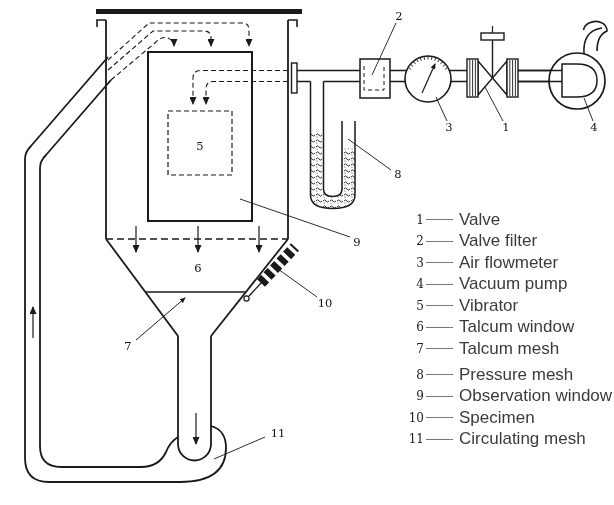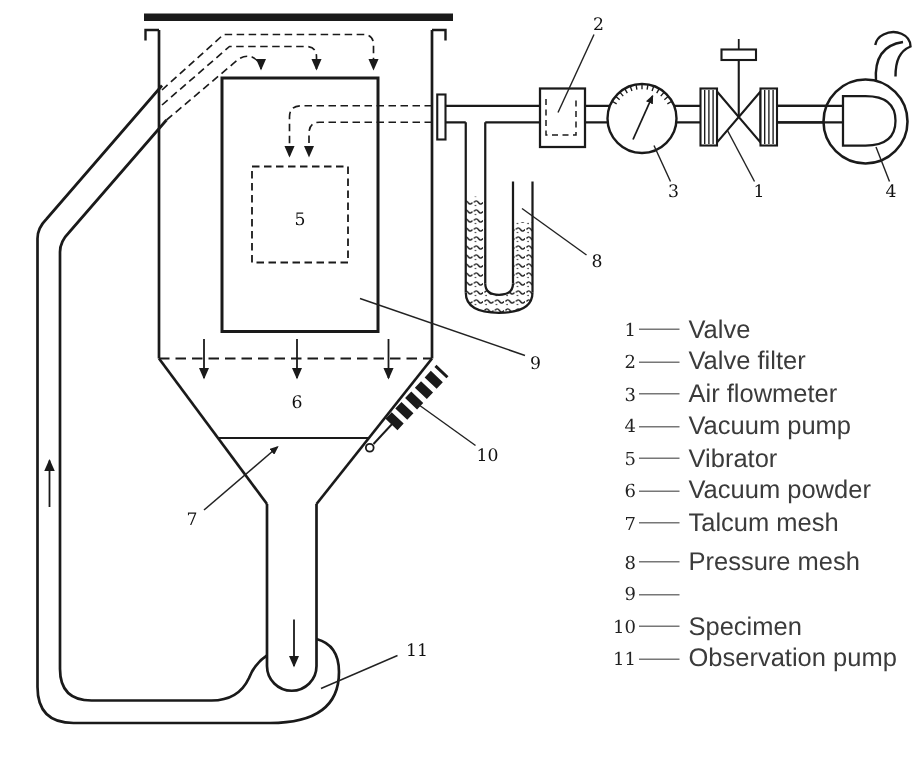--- a/index.html
+++ b/index.html
@@ -188,41 +188,42 @@
         <span class="llab">Vacuum pump</span>
       </div>
   <div class="lrow">
         <span class="lnum">5</span>
         <span class="ldash"></span>
         <span class="llab">Vibrator</span>
       </div>
   <div class="lrow">
         <span class="lnum">6</span>
         <span class="ldash"></span>
-        <span class="llab">Vacuum powder</span>
+        <span class="llab">Talcum window</span>
       </div>
   <div class="lrow">
         <span class="lnum">7</span>
         <span class="ldash"></span>
         <span class="llab">Talcum mesh</span>
       </div>
   <div class="lrow extra">
         <span class="lnum">8</span>
         <span class="ldash"></span>
         <span class="llab">Pressure mesh</span>
       </div>
   <div class="lrow">
         <span class="lnum">9</span>
         <span class="ldash"></span>
+        <span class="llab">Observation window</span>
       </div>
   <div class="lrow">
         <span class="lnum">10</span>
         <span class="ldash"></span>
         <span class="llab">Specimen</span>
       </div>
   <div class="lrow">
         <span class="lnum">11</span>
         <span class="ldash"></span>
-        <span class="llab">Observation pump</span>
+        <span class="llab">Circulating mesh</span>
       </div>
 </div>
 
 </div>
 
 </body></html>

